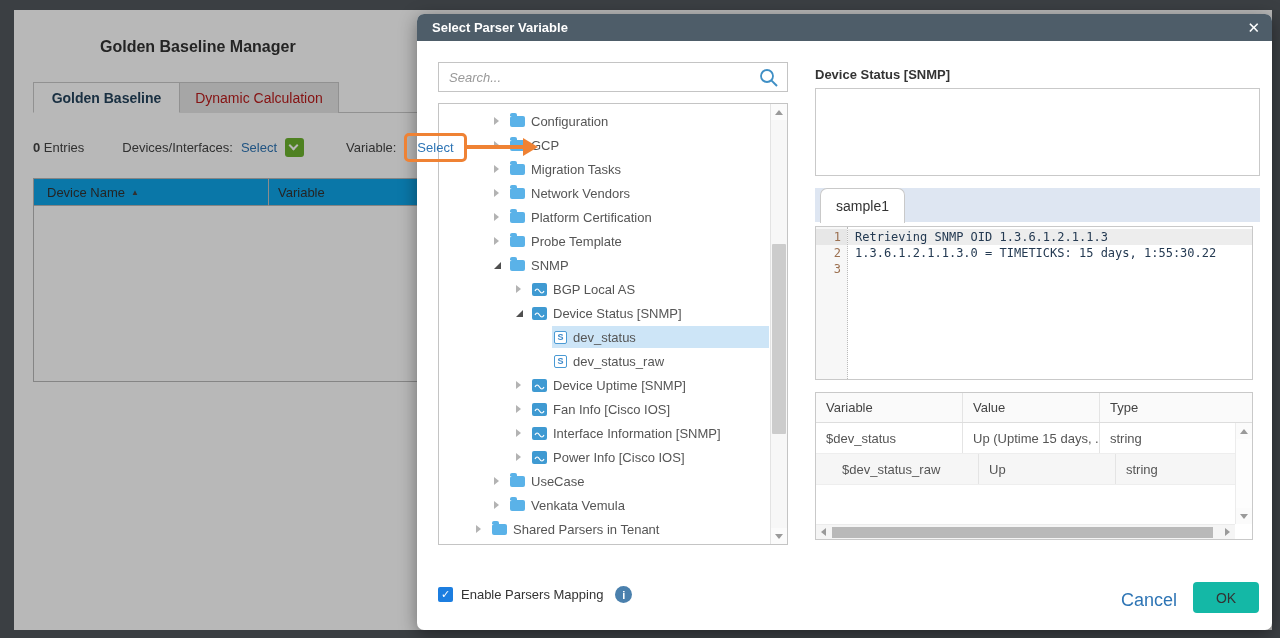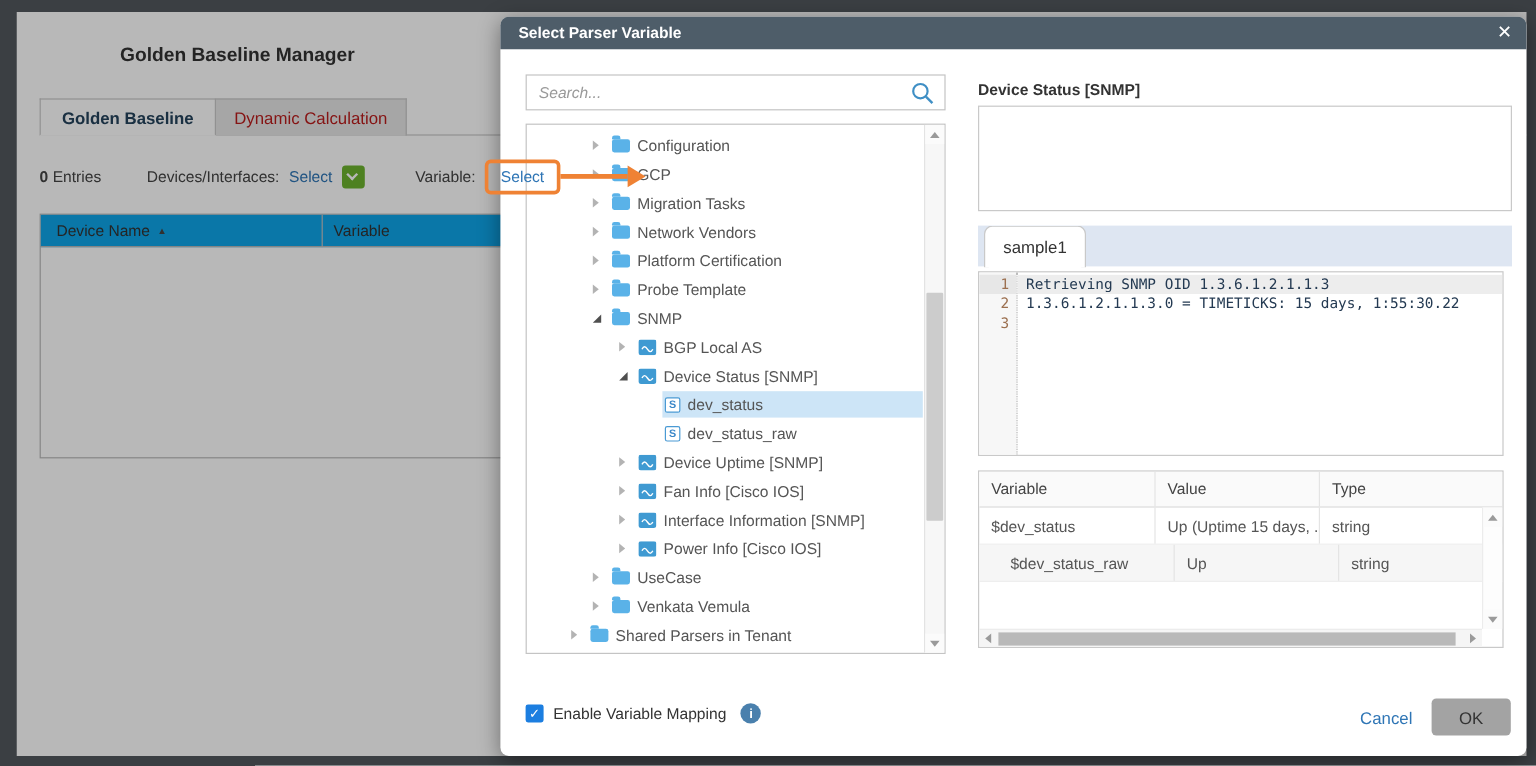--- a/index.html
+++ b/index.html
@@ -87,22 +87,22 @@
   .vt-hscroll { position: absolute; left: 0; right: 17px; bottom: 0; height: 15px; background: #f5f5f5; border-top: 1px solid #ececec; }
   .hs-btn { position: absolute; top: 0; width: 15px; height: 14px; display: flex; align-items: center; justify-content: center; }
   .hs-left { left: 0; } .hs-right { right: 0; }
   .hs-left::before { content: ""; border-right: 5px solid #9a9a9a; border-top: 4px solid transparent; border-bottom: 4px solid transparent; }
   .hs-right::before { content: ""; border-left: 5px solid #9a9a9a; border-top: 4px solid transparent; border-bottom: 4px solid transparent; }
   .hs-thumb { position: absolute; left: 16px; right: 22px; top: 2px; height: 11px; background: #b9b9b9; }
   
   .footer-check { position: absolute; left: 21px; top: 572px; display: flex; align-items: center; gap: 8px; font-size: 13px; color: #333; }
   .checkbox { width: 15px; height: 15px; background: #1c7ee0; border-radius: 2px; color: #fff; font-size: 11px; display: flex; align-items: center; justify-content: center; }
   .info-ico { width: 17px; height: 17px; border-radius: 50%; background: #4a80ad; color: #fff; font-size: 11px; font-weight: bold; display: flex; align-items: center; justify-content: center; margin-left: 4px; }
-  .cancel-link { position: absolute; right: 95px; top: 576px; font-size: 14px; color: #2e75b5; cursor: pointer; }
-  .ok-btn { position: absolute; right: 13px; top: 568px; width: 66px; height: 31px; background: #a3a3a3; border: none; border-radius: 4px; font-size: 14px; color: #333; font-family: "Liberation Sans", sans-serif; cursor: pointer; }
+  .cancel-link { position: absolute; right: 95px; top: 576px; font-size: 18px; color: #2e75b5; cursor: pointer; }
+  .ok-btn { position: absolute; right: 13px; top: 568px; width: 66px; height: 31px; background: #14b8a6; border: none; border-radius: 4px; font-size: 14px; color: #333; font-family: "Liberation Sans", sans-serif; cursor: pointer; }
 </style>
 </head>
 <body>
 
 <div class="screen">
   <div class="page-title">Golden Baseline Manager</div>
   <div class="tabbar" id="page-tabs">
       <div class="tab active">Golden Baseline</div>
       <div class="tab inactive">Dynamic Calculation</div>
     </div>
@@ -374,18 +374,18 @@
     </div>
     <div class="vt-hscroll">
       <span class="hs-btn hs-left"></span>
       <span class="hs-thumb"></span>
       <span class="hs-btn hs-right"></span>
     </div>
   </div>
 
   <div class="footer-check">
     <span class="checkbox">✓</span>
-    <span>Enable Variable Mapping</span>
+    <span>Enable Parsers Mapping</span>
     <span class="info-ico">i</span>
   </div>
   <span class="cancel-link">Cancel</span>
   <button class="ok-btn">OK</button>
 </div>
 
 </body></html>

